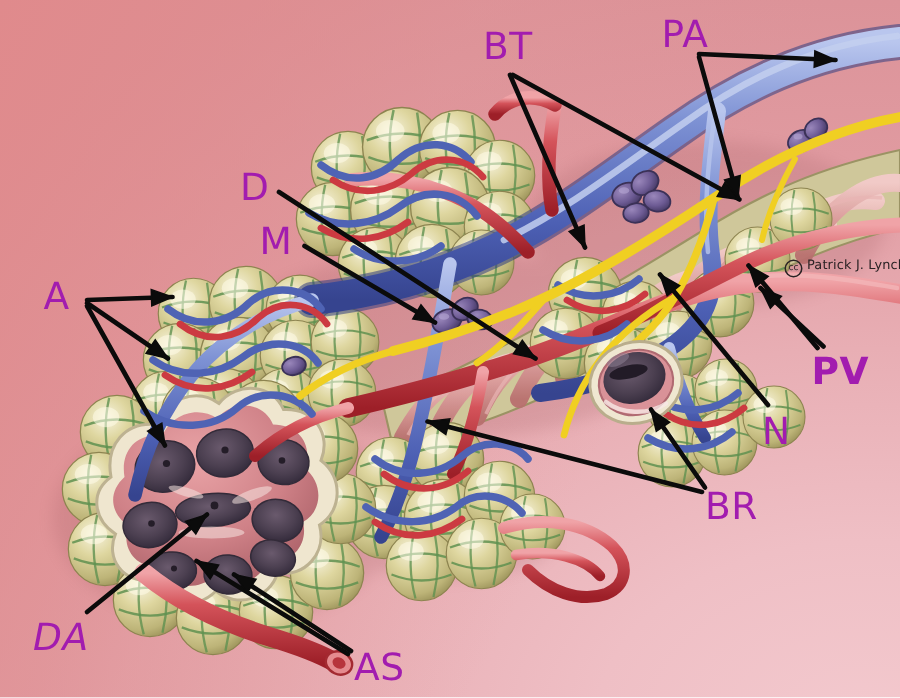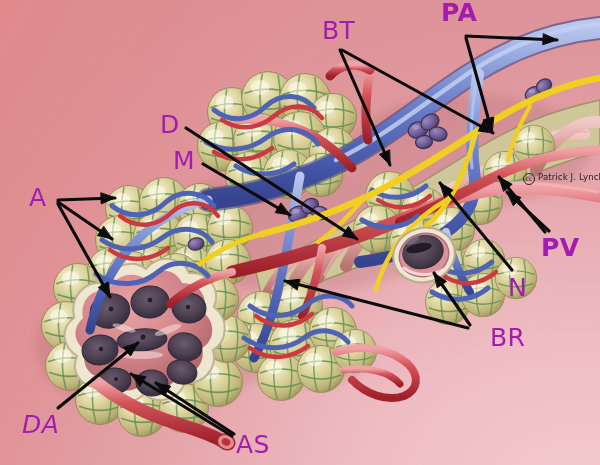--- a/index.html
+++ b/index.html
@@ -409,24 +409,24 @@
         <line x1="234" y1="434" x2="156" y2="383"></line>
         <polygon points="156,383 170.6727211557362,386.1418551663007 164.76242803552304,395.181126997215" stroke-width="1"></polygon>
       </g>
   </svg>
 
   <div id="label-layer">
       <div class="lbl" style="left: 29px; top: 185px;">A</div>
       <div class="lbl" style="left: 160px; top: 112px;">D</div>
       <div class="lbl" style="left: 173px; top: 148px;">M</div>
       <div class="lbl" style="left: 322px; top: 18px;">BT</div>
-      <div class="lbl" style="left: 441px; top: 0; font-weight: bold;">PA</div>
+      <div class="lbl" style="left: 441px; top: 10px;">PA</div>
       <div class="lbl" style="left: 541px; top: 235px; font-weight: bold;">PV</div>
       <div class="lbl" style="left: 508px; top: 275px;">N</div>
-      <div class="lbl" style="left: 490px; top: 325px;">BR</div>
+      <div class="lbl" style="left: 470px; top: 325px;">BR</div>
       <div class="lbl" style="left: 22px; top: 412px; font-style: italic;">DA</div>
       <div class="lbl" style="left: 236px; top: 432px;">AS</div>
     </div>
 
   <div class="credit" id="credit" style="left: 523px; top: 172px;">
     <span class="ccmark">cc</span><span>Patrick J. Lynch, 2006</span>
   </div>
 
 </div>
 

